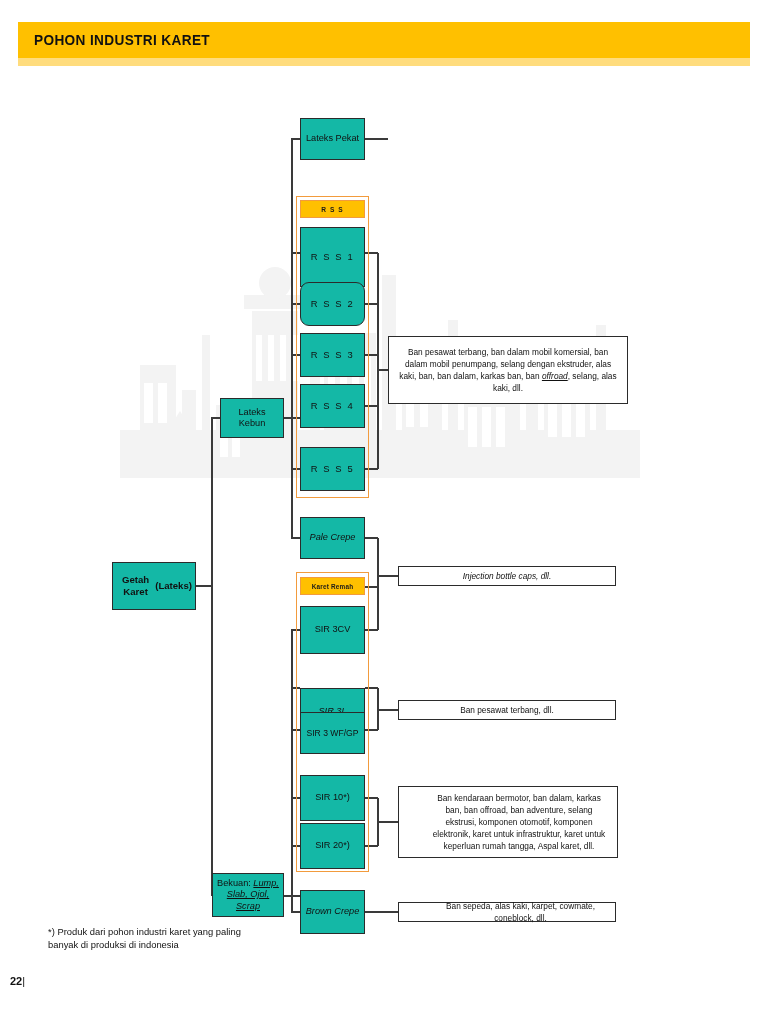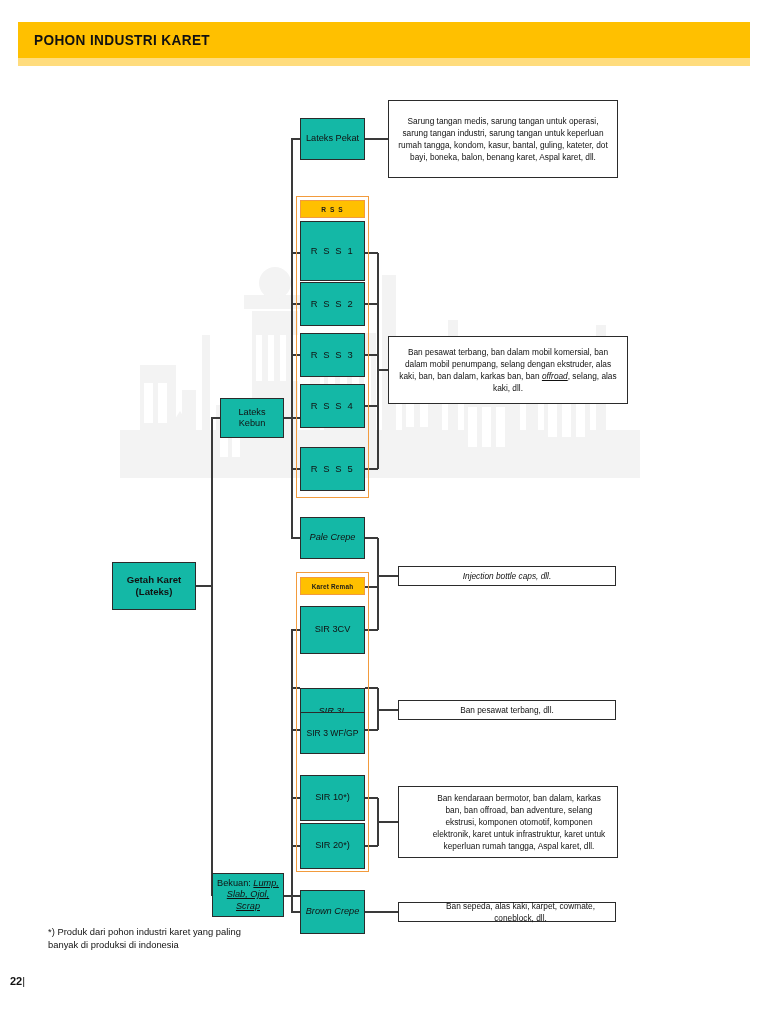--- a/index.html
+++ b/index.html
@@ -241,21 +241,21 @@
 
       <path d="M365 798 H378"></path>
       <path d="M365 846 H378"></path>
       <path d="M378 798 V846"></path>
       <path d="M378 822 H398"></path>
 
       <path d="M365 912 H398"></path>
     </g>
   </svg>
 
-  <div class="node bold" style="left:112px; top:562px; width:84px; height:48px; flex-direction:column;">
+  <div class="node bold" style="left:112px; top:562px; width:84px; height:48px; ">
     <span>Getah Karet</span>
     <span>(Lateks)</span>
   </div>
 
   <div class="node" style="left:220px; top:398px; width:64px; height:40px;">
     <span>Lateks Kebun</span>
   </div>
 
   <div class="node" style="left:212px; top:873px; width:72px; height:44px;">
     <span>
@@ -264,24 +264,24 @@
   </div>
 
   <div class="node" style="left:300px; top:118px; width:65px; height:42px;">
     <span>Lateks Pekat</span>
   </div>
 
   <div class="group-frame" style="left:296px; top:196px; width:73px; height:302px;"></div>
   <div class="group-head" style="left:300px; top:200px; width:65px; height:18px;">
     <span>R S S</span>
   </div>
-  <div class="node spaced" style="left:300px; top:221px; width:65px; height:60px;">
+  <div class="node spaced" style="left:300px; top:227px; width:65px; height:60px;">
     <span>R S S 1</span>
   </div>
-  <div class="node spaced" style="left:300px; top:282px; width:65px; height:44px;">
+  <div class="node spaced" style="left:300px; top:282px; width:65px; height:44px;border-radius:9px;">
     <span>R S S 2</span>
   </div>
   <div class="node spaced" style="left:300px; top:333px; width:65px; height:44px;">
     <span>R S S 3</span>
   </div>
   <div class="node spaced" style="left:300px; top:384px; width:65px; height:44px;">
     <span>R S S 4</span>
   </div>
   <div class="node spaced" style="left:300px; top:447px; width:65px; height:44px;">
     <span>R S S 5</span>
@@ -308,23 +308,20 @@
     <span>SIR 10*)</span>
   </div>
   <div class="node" style="left:300px; top:823px; width:65px; height:46px;text-align:right;">
     <span>SIR 20*)</span>
   </div>
 
   <div class="node italic" style="left:300px; top:890px; width:65px; height:44px;">
     <span>Brown Crepe</span>
   </div>
 
-  <div class="desc" style="left:388px; top:100px; width:230px; height:78px;">
-    <span>Sarung tangan medis, sarung tangan untuk operasi, sarung tangan industri, sarung tangan untuk keperluan rumah tangga, kondom, kasur, bantal, guling, kateter, dot bayi, boneka, balon, benang karet, Aspal karet, dll.</span>
-  </div>
 
   <div class="desc" style="left:388px; top:336px; width:240px; height:68px;">
     <span><span>Ban pesawat terbang, ban dalam mobil komersial, ban dalam mobil penumpang, selang dengan ekstruder, alas kaki, ban, ban dalam, karkas ban, ban </span><span class="em">offroad</span><span>, selang, alas kaki, dll.</span></span>
   </div>
 
   <div class="desc italic" style="left:398px; top:566px; width:218px; height:20px;">
     <span>Injection bottle caps, dll.</span>
   </div>
 
   <div class="desc" style="left:398px; top:700px; width:218px; height:20px;">

